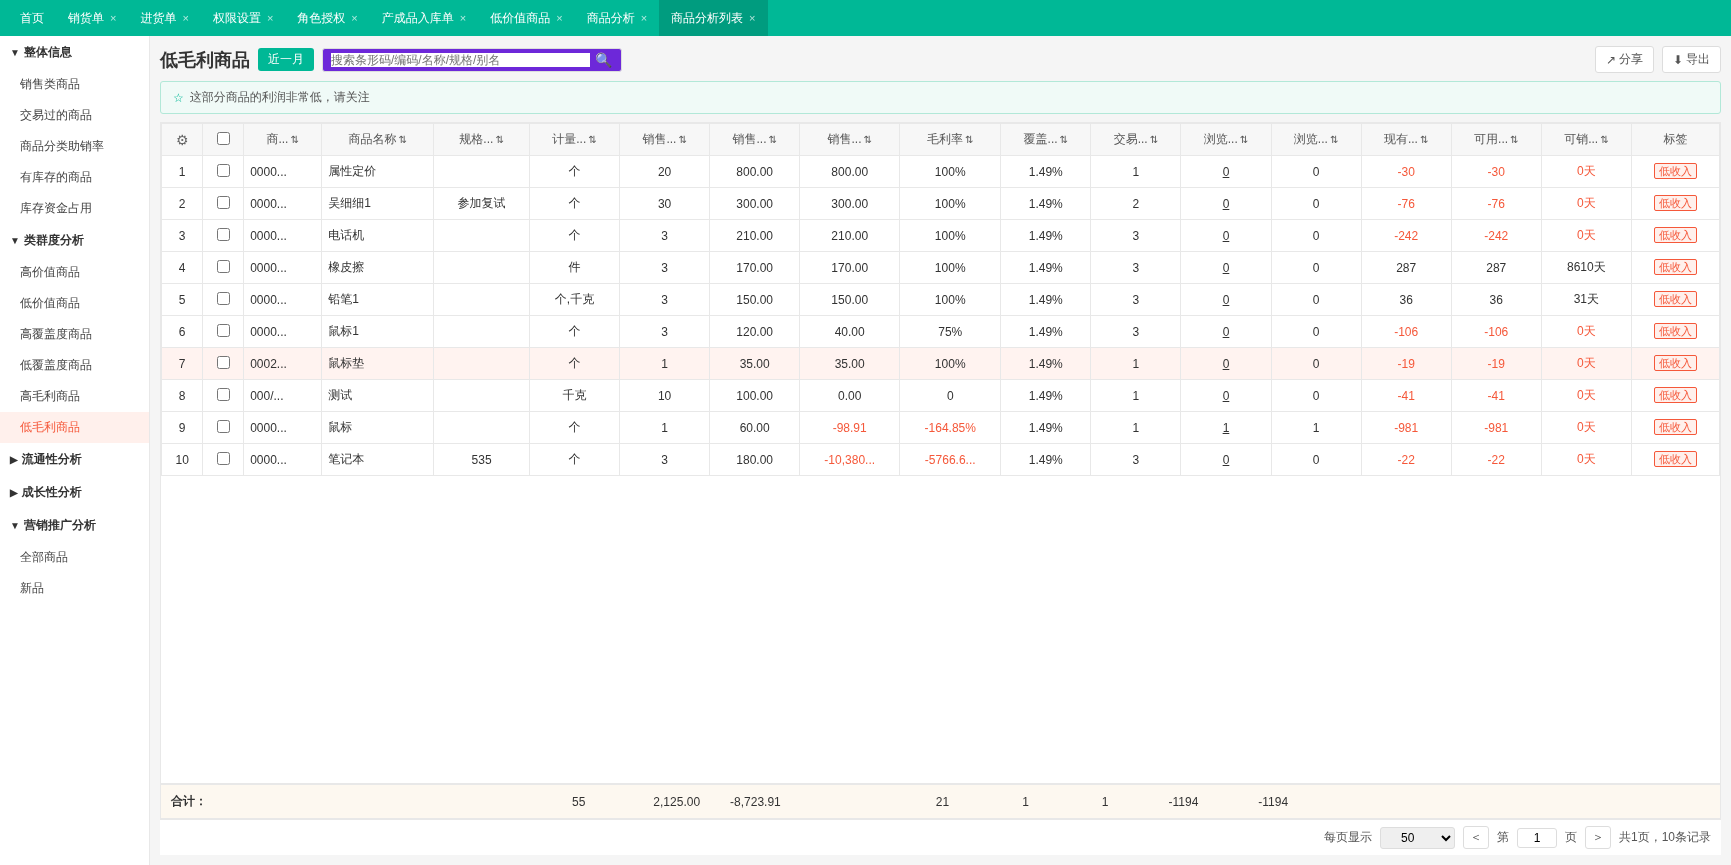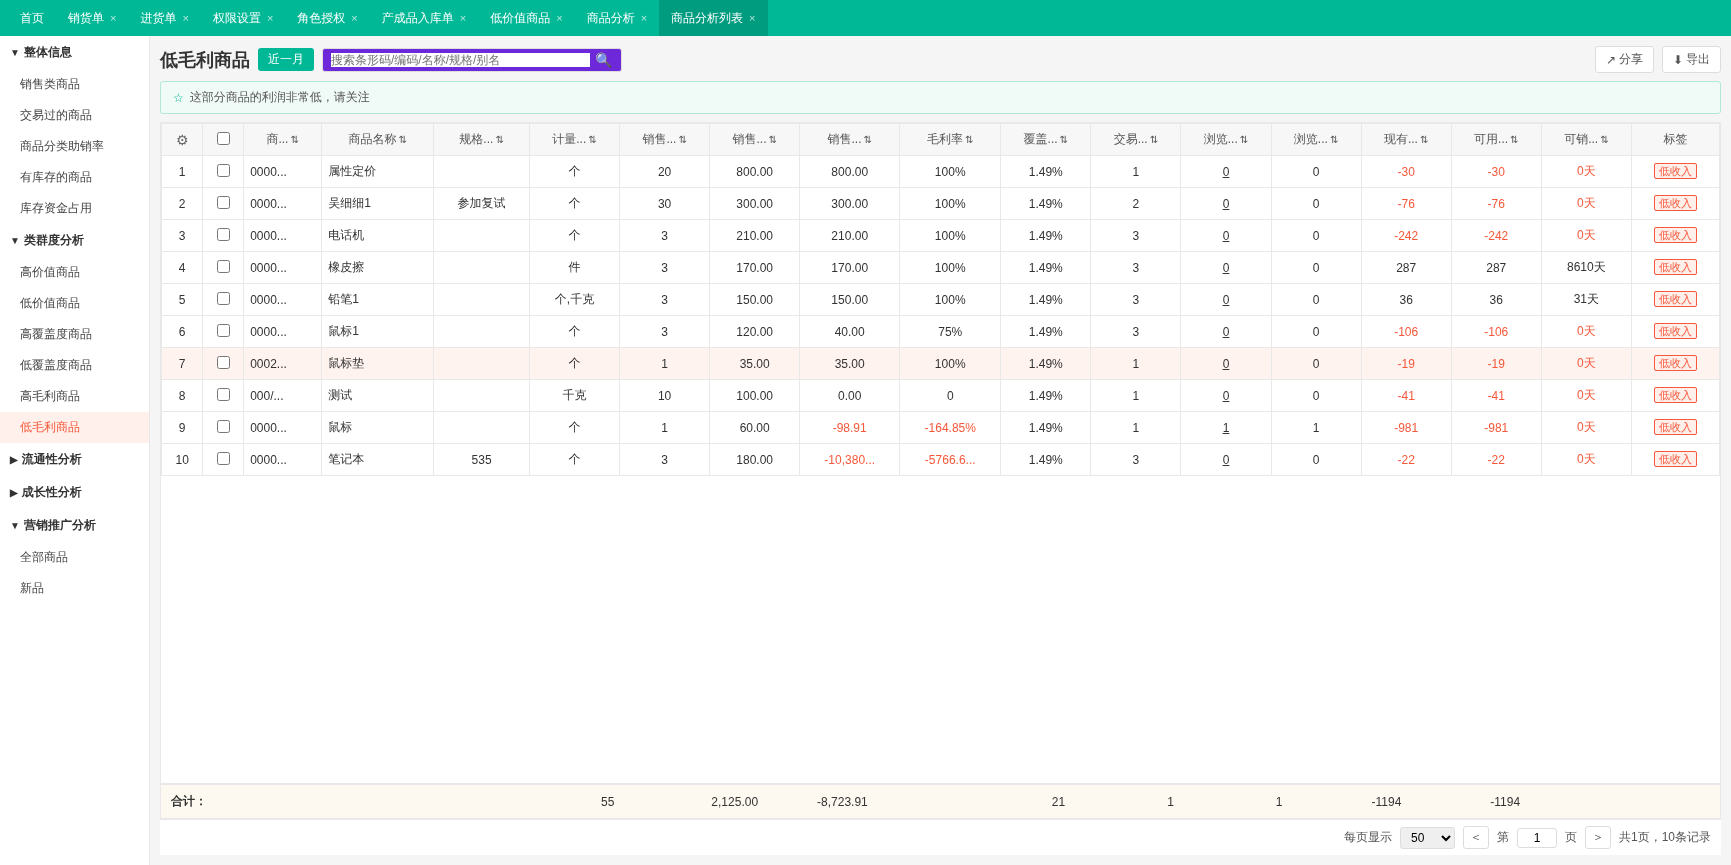--- a/index.html
+++ b/index.html
@@ -200,39 +200,38 @@
     
     .footer-total {
       background: #fdf8f0;
       border-top: 2px solid #e8e8e8;
       display: flex;
       align-items: center;
       padding: 8px 10px;
       font-size: 12px;
       color: #333;
       border: 1px solid #e8e8e8;
-      gap: 29px;
     }
     .footer-total-label { font-weight: bold; margin-right: 10px; }
 
     
     .pagination-bar {
       display: flex;
       align-items: center;
       justify-content: flex-end;
       padding: 6px 10px;
       background: #fff;
       border-top: 1px solid #e8e8e8;
       gap: 8px;
       font-size: 12px;
       color: #555;
     }
     .pagination-bar select {
       border: 1px solid #ddd;
-      padding: 2px 6px;
+      padding: 2px 16px;
       border-radius: 3px;
       font-size: 12px;
     }
     .page-btn {
       border: 1px solid #ddd;
       background: #fff;
       padding: 2px 6px;
       border-radius: 3px;
       cursor: pointer;
       color: #555;

